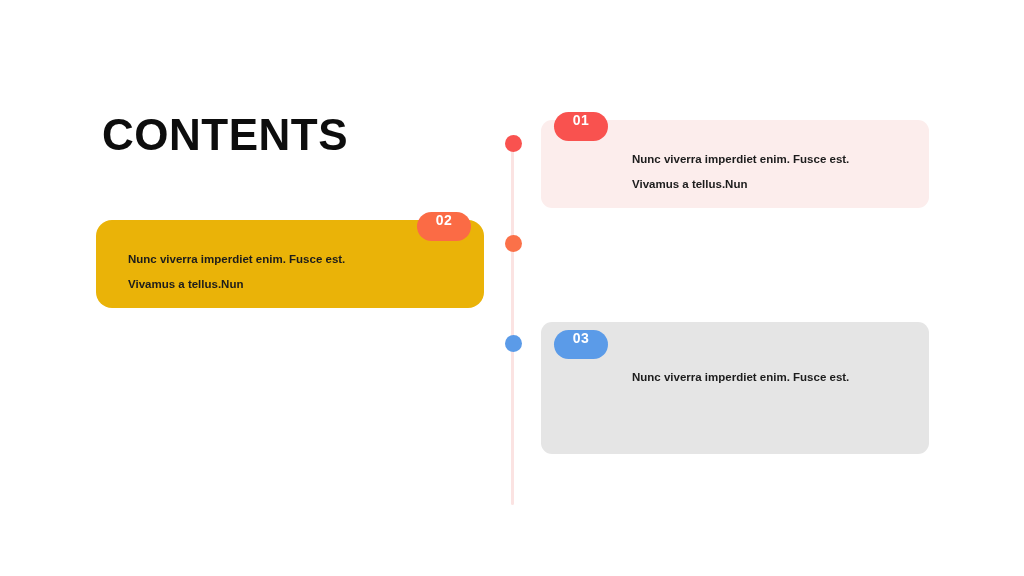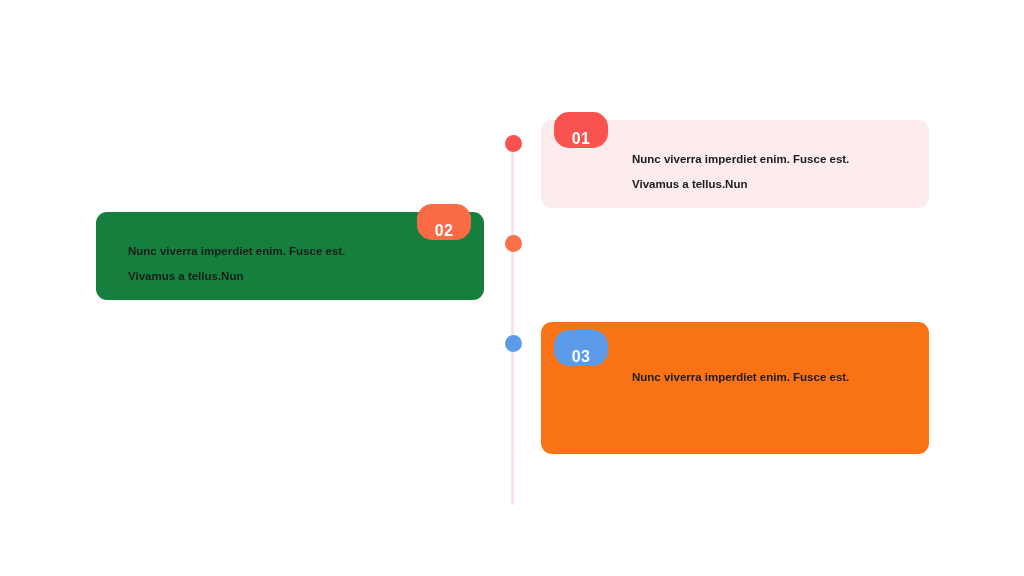--- a/index.html
+++ b/index.html
@@ -65,64 +65,65 @@
   }
   .card-body .line {
     display: block;
     font-weight: bold;
   }
 
   
   .badge {
     position: absolute;
     width: 54px;
-    height: 36px;
+    height: 29px;
     border-radius: 15px;
     color: #ffffff;
-    font-size: 16px;
+    font-size: 14px;
     font-weight: bold;
     display: flex;
-    align-items: flex-end;
+    align-items: flex-start;
     justify-content: center;
     letter-spacing: 0.4px;
   }
 </style>
 </head>
 <body>
 
 <div id="slide" style="background: rgb(255, 255, 255);">
 
+  <div class="slide-title">CONTENTS</div>
 
   <div class="timeline-line" id="timeline-line" style="background: rgb(251, 227, 226);"></div>
 
   <div class="timeline-dot" id="dot-0" style="left: 505px; top: 135px; background: rgb(249, 82, 79);"></div>
   <div class="timeline-dot" id="dot-1" style="left: 505px; top: 235px; background: rgb(251, 113, 73);"></div>
   <div class="timeline-dot" id="dot-2" style="left: 505px; top: 335px; background: rgb(91, 155, 232);"></div>
 
   <div class="card" id="card-0" style="left: 541px; top: 120px; width: 388px; height: 88px; background: rgb(252, 237, 236);">
     <div class="badge" id="badge-0" style="left: 13px; top: -8px; background: rgb(249, 82, 79);">
       <span>01</span>
     </div>
     <div class="card-body" style="left:91px; top:27px;">
       <span class="line">Nunc viverra imperdiet enim. Fusce est.</span>
       <span class="line">Vivamus a tellus.Nun</span>
     </div>
   </div>
 
-  <div class="card" id="card-1" style="left: 96px; top: 212px; width: 388px; height: 88px; background: #15803d;">
+  <div class="card" id="card-1" style="left: 96px; top: 220px; width: 388px; height: 88px; background: #eab308; border-radius: 16px;">
     <div class="badge" id="badge-1" style="left: 321px; top: -8px; background: rgb(251, 107, 69);">
       <span>02</span>
     </div>
     <div class="card-body" style="left:32px; top:27px;">
       <span class="line">Nunc viverra imperdiet enim. Fusce est.</span>
       <span class="line">Vivamus a tellus.Nun</span>
     </div>
   </div>
 
-  <div class="card" id="card-2" style="left: 541px; top: 322px; width: 388px; height: 132px; background: #f97316;">
+  <div class="card" id="card-2" style="left: 541px; top: 322px; width: 388px; height: 132px; background: #e5e5e5;">
     <div class="badge" id="badge-2" style="left: 13px; top: 8px; background: rgb(91, 155, 232);">
       <span>03</span>
     </div>
     <div class="card-body" style="left:91px; top:43px;">
       <span class="line">Nunc viverra imperdiet enim. Fusce est.</span>
     </div>
   </div>
 
 </div>
 

